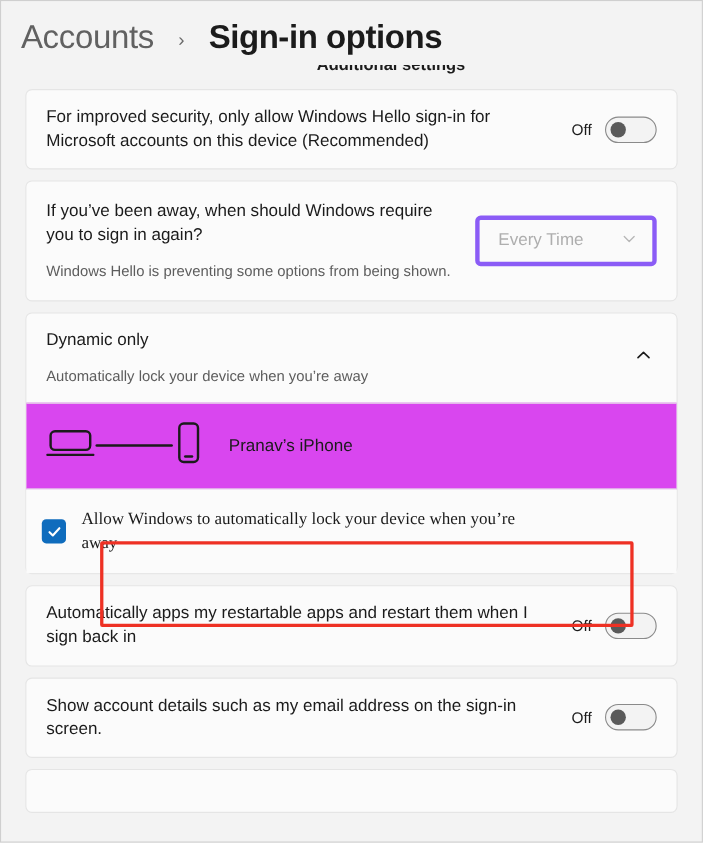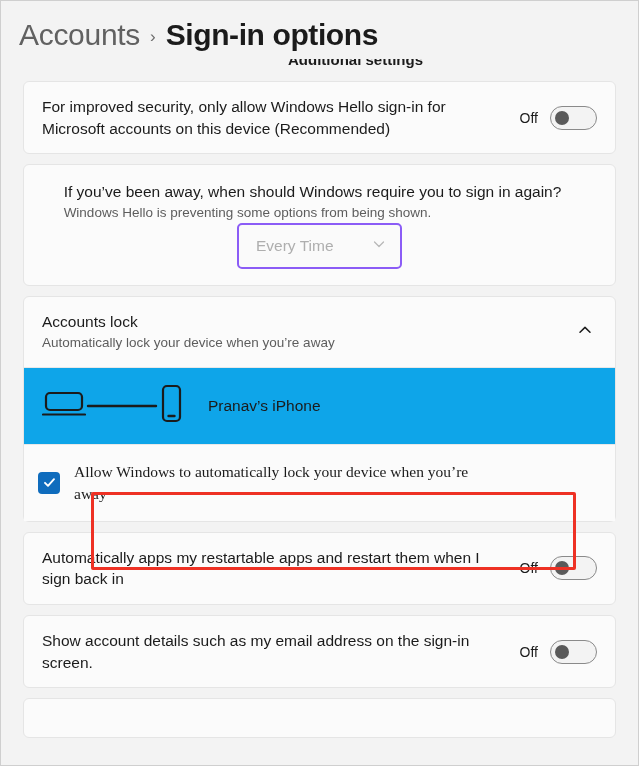--- a/index.html
+++ b/index.html
@@ -17,21 +17,21 @@
     border: 1px solid #cfcfcf;
   }
 
   
   .breadcrumb {
     position: absolute;
     left: 18px;
     top: 17px;
     display: flex;
     align-items: center;
-    gap: 10px;
+    gap: 22px;
     white-space: nowrap;
   }
   .crumb-parent {
     font-size: 30px;
     color: #616161;
     letter-spacing: -0.3px;
   }
   .crumb-sep {
     font-size: 17px;
     color: #6b6b6b;
@@ -94,21 +94,21 @@
 
   .row-title {
     font-size: 15.5px;
     color: #1b1b1b;
     line-height: 1.4;
   }
   .row-sub {
     font-size: 13.5px;
     color: #5d5d5d;
     line-height: 1.4;
-    margin-top: 1px;
+    margin-top: 13px;
   }
 
   
   .toggle-wrap {
     display: flex;
     align-items: center;
     gap: 12px;
     flex-shrink: 0;
   }
   .toggle-state {
@@ -132,21 +132,21 @@
     background: #5a5a5a;
     top: 50%;
     left: 4px;
     transform: translateY(-50%);
   }
 
   
   .dropdown {
     width: 165px;
     height: 46px;
-    border: 2px solid #8b5cf6;
+    border: 4px solid #8b5cf6;
     border-radius: 5px;
     background: #fafafa;
     display: flex;
     align-items: center;
     justify-content: space-between;
     padding: 0 14px 0 17px;
     flex-shrink: 0;
   }
   .dropdown-value {
     font-size: 15.5px;
@@ -158,21 +158,21 @@
 
   
   .expander-chev {
     color: #1b1b1b;
     flex-shrink: 0;
     padding-right: 4px;
   }
 
   
   .device-row {
-    background: #0ea5e9;
+    background: #d946ef;
     border-top: 1px solid #e8e8e8;
     border-bottom: 1px solid #e8e8e8;
     display: flex;
     align-items: center;
     padding: 16px 18px;
     min-height: 72px;
   }
   .device-icons {
     display: flex;
     align-items: center;
@@ -256,40 +256,40 @@
       <div class="toggle-wrap">
         <span class="toggle-state">Off</span>
         <div class="toggle">
           <div class="knob"></div>
         </div>
       </div>
     </div>
   </div>
 
   <div class="card">
-    <div class="row" style="padding-top:16px;padding-bottom:16px;flex-direction:column;">
+    <div class="row" style="padding-top:16px;padding-bottom:16px;">
       <div class="row-text">
         <div class="row-title">If you’ve been away, when should Windows require you to sign in again?</div>
         <div class="row-sub">Windows Hello is preventing some options from being shown.</div>
       </div>
       <div class="dropdown">
         <span class="dropdown-value">Every Time</span>
         <span class="chev-sm">
           <svg width="14" height="14" viewBox="0 0 14 14" fill="none" aria-hidden="true">
             <path d="M2.5 5 L7 9.5 L11.5 5" stroke="#b6b6b6" stroke-width="1.2" stroke-linecap="round" stroke-linejoin="round"></path>
           </svg>
         </span>
       </div>
     </div>
   </div>
 
   <div class="card">
     <div class="row" style="min-height:66px;">
       <div class="row-text">
-        <div class="row-title">Accounts lock</div>
+        <div class="row-title">Dynamic only</div>
         <div class="row-sub">Automatically lock your device when you’re away</div>
       </div>
       <span class="expander-chev">
         <svg width="16" height="16" viewBox="0 0 16 16" fill="none" aria-hidden="true">
           <path d="M3 10.2 L8 5.4 L13 10.2" stroke="#1b1b1b" stroke-width="1.5" stroke-linecap="round" stroke-linejoin="round"></path>
         </svg>
       </span>
     </div>
 
     <div class="device-row">

